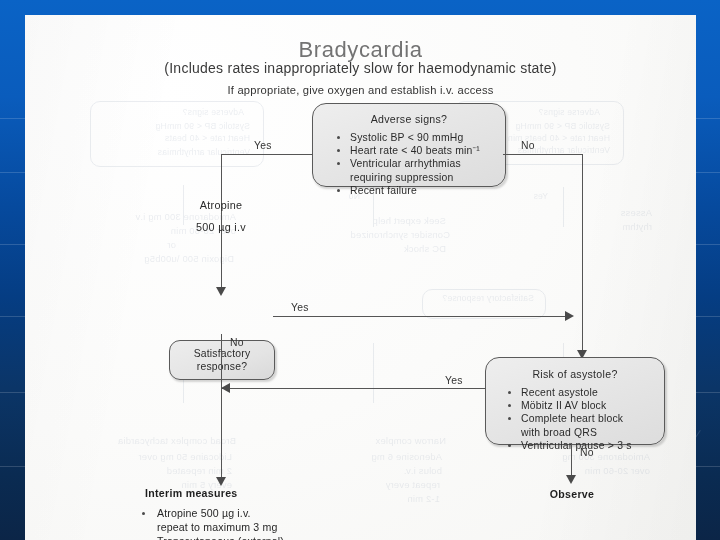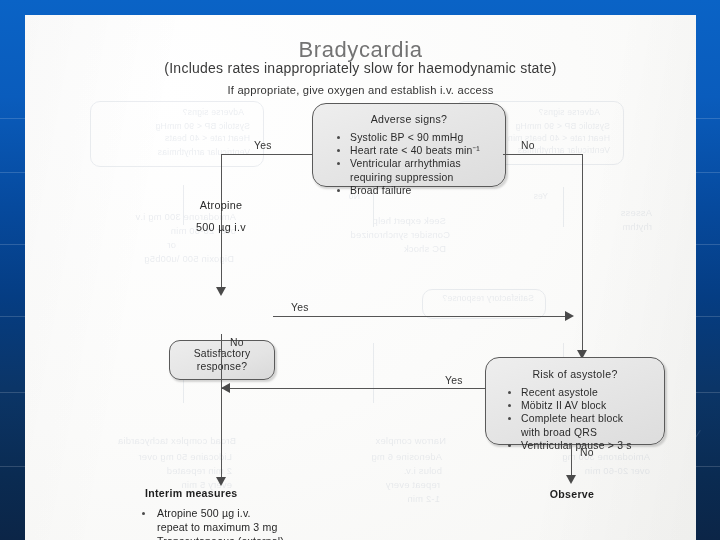--- a/index.html
+++ b/index.html
@@ -141,21 +141,21 @@
     <div class="tx subtitle" style="left:0;top:45px;width:671px;text-align:center;">(Includes rates inappropriately slow for haemodynamic state)</div>
     <div class="tx lead" style="left:0;top:69px;width:671px;text-align:center;">If appropriate, give oxygen and establish  i.v. access</div>
 
     <div class="dbox" style="left:287px;top:88px;width:192px;height:82px;">
       <div class="dbox-title" style="top:9px;">Adverse signs?</div>
       <ul class="blist" style="left:20px;top:27px;width:176px;">
         <li>Systolic BP &lt; 90 mmHg</li>
         <li>Heart rate &lt; 40 beats min⁻¹</li>
         <li>Ventricular arrhythmias</li>
         <li class="cont">requiring suppression</li>
-        <li>Broad failure</li>
+        <li>Recent failure</li>
       </ul>
     </div>
 
     <div class="edge-lbl" style="left:229px;top:125px;">Yes</div>
     <div class="ln-h" style="left:196px;top:139px;width:92px;"></div>
     <div class="ln-v" style="left:196px;top:139px;height:137px;"></div>
     <div class="ar-d" style="left:191px;top:272px;"></div>
 
     <div class="edge-lbl" style="left:496px;top:125px;">No</div>
     <div class="ln-h" style="left:478px;top:139px;width:80px;"></div>

